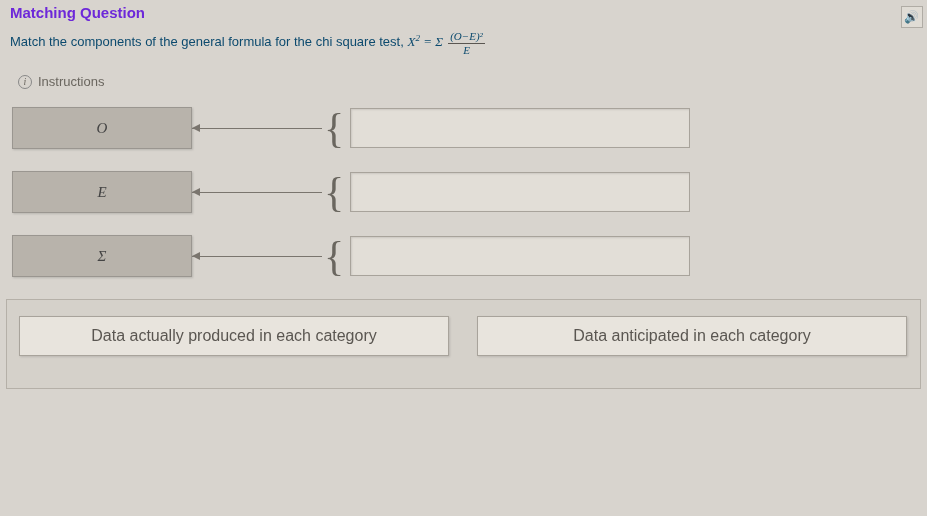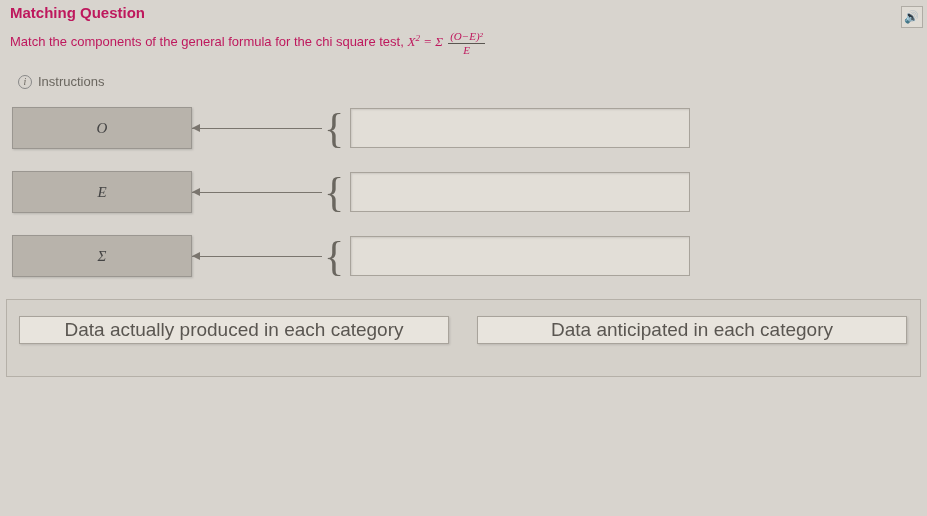--- a/index.html
+++ b/index.html
@@ -10,26 +10,26 @@
       height: 516px;
       overflow: hidden;
       color: #5a5651;
       font-size: 13px;
       position: relative;
     }
     .question-header {
       padding: 4px 10px 10px 10px;
       font-weight: bold;
       font-size: 15px;
-      color: #be185d;
+      color: #6d28d9;
     }
     .prompt {
       padding: 0 10px 18px 10px;
       font-size: 13px;
-      color: #be185d;
+      color: #0c4a6e;
     }
     .prompt .formula {
       font-style: italic;
       font-family: 'Times New Roman', serif;
     }
     .instructions {
       padding: 0 10px 18px 18px;
       font-size: 13px;
       color: #6a665f;
       display: flex;
@@ -112,27 +112,27 @@
       padding: 16px 12px;
       background: #d5d1ca;
     }
     .choices-row {
       display: flex;
       gap: 28px;
       margin-bottom: 16px;
     }
     .choice-tile {
       width: 430px;
-      height: 28px;
+      height: 40px;
       background: #e8e4dd;
       border: 1px solid #a8a39b;
       display: flex;
       align-items: center;
       justify-content: center;
-      font-size: 19px;
+      font-size: 16px;
       color: #5a5651;
       box-shadow: 1px 1px 2px rgba(0,0,0,0.12);
       cursor: move;
     }
     .audio-btn {
       position: absolute;
       top: 6px;
       right: 4px;
       width: 22px;
       height: 22px;

